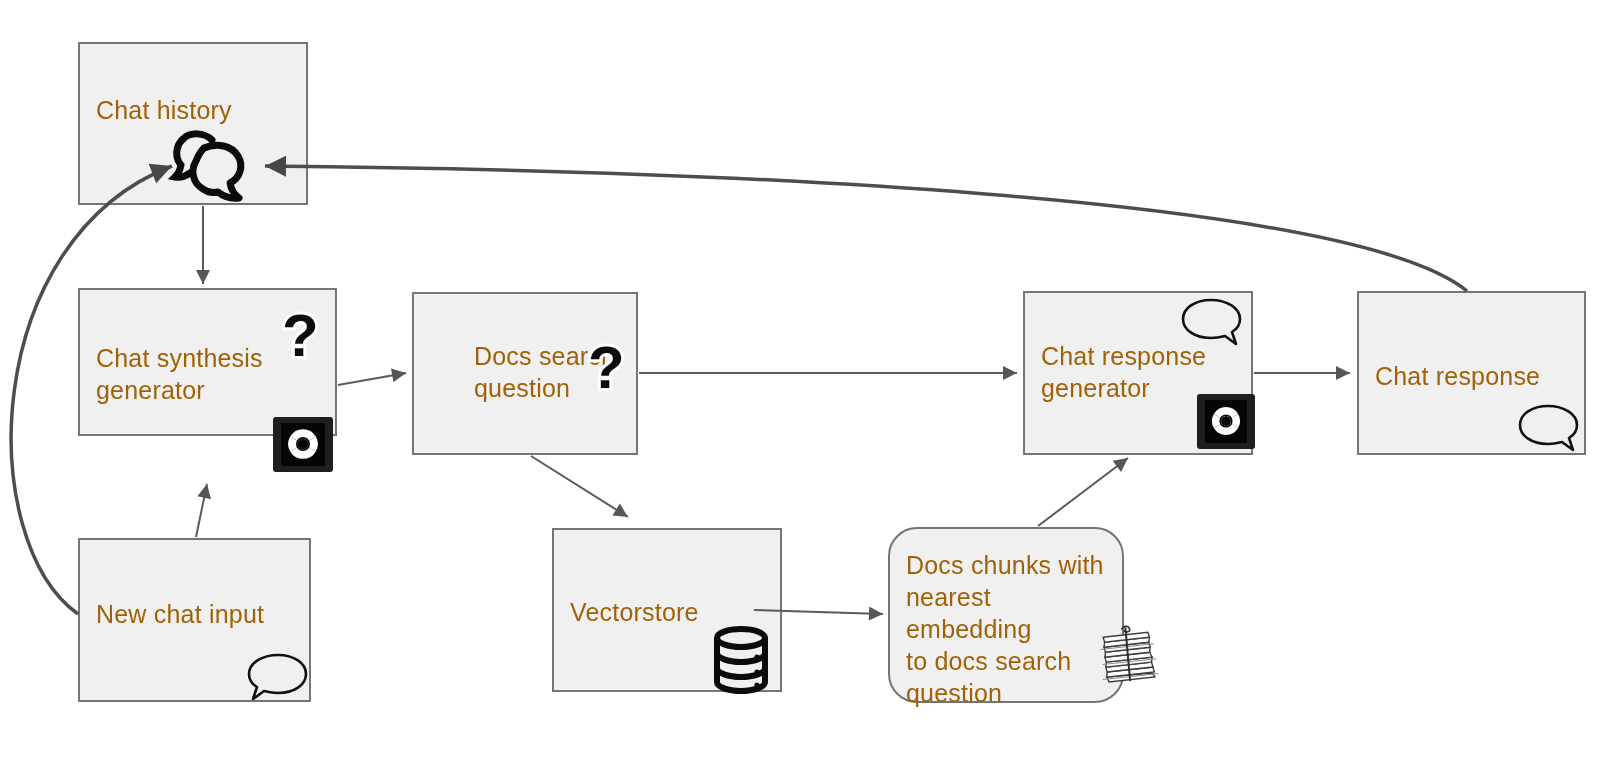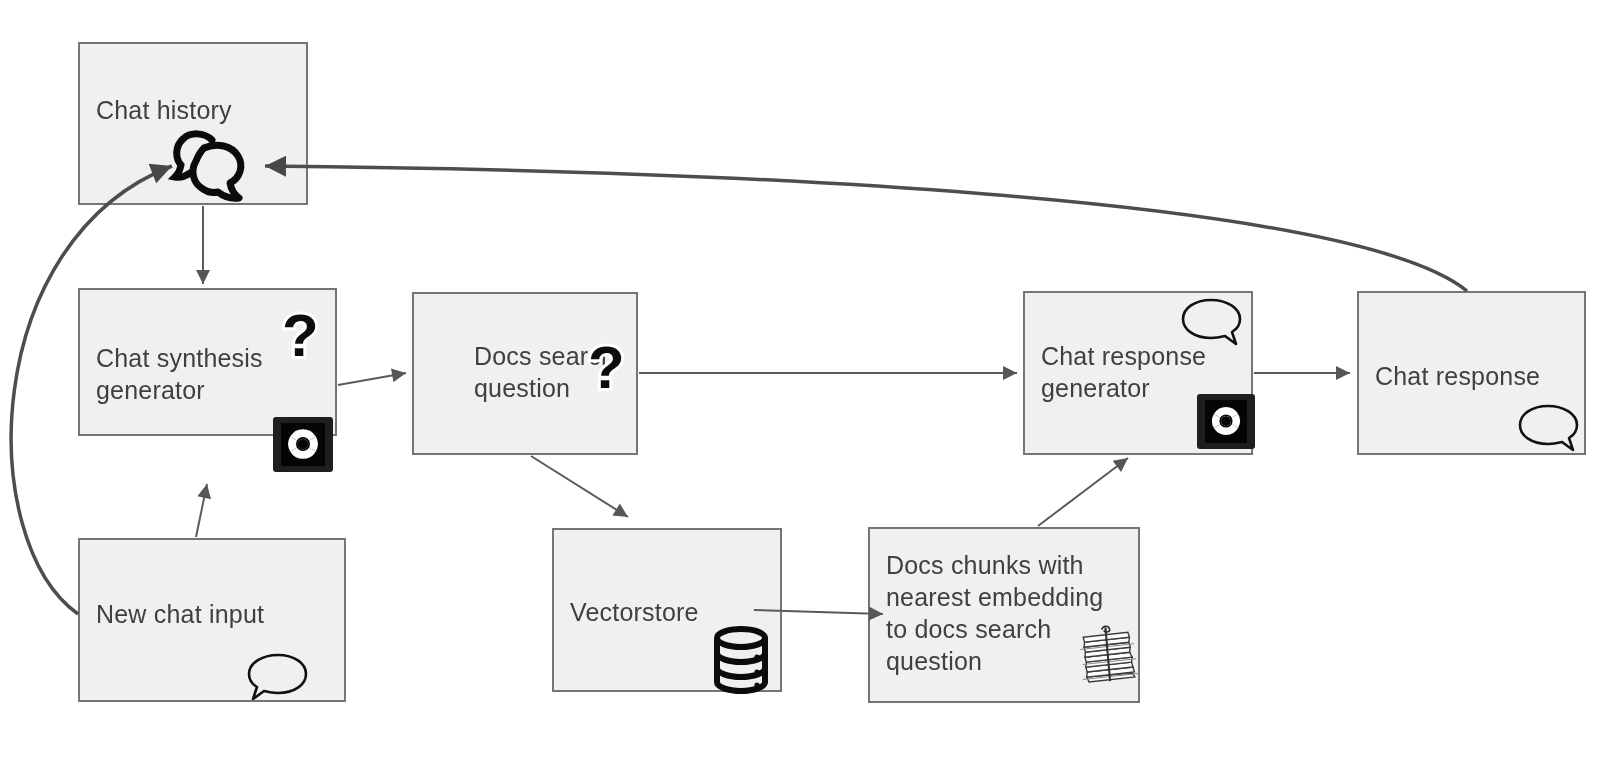--- a/index.html
+++ b/index.html
@@ -14,21 +14,21 @@
     position:absolute;
     background:#f0f0f0;
     border:2px solid #757575;
     box-sizing:border-box;
   }
   .node .label{
     position:absolute;
     left:16px;
     font-size:25px;
     line-height:1.28;
-    color:#404040;
+    color:#a16207;
     white-space:pre-line;
     letter-spacing:.2px;
   }
   .icon{position:absolute;}
   .qmark{
     position:absolute;
     font-size:60px;
     font-weight:900;
     color:#0d0d0d;
     -webkit-text-stroke:6px #ffffff;
@@ -53,23 +53,23 @@
     position:absolute;left:0;top:0;
     pointer-events:none;
     z-index:10;
   }
   
   #n-chat-history        {left:78px;  top:42px;  width:230px; height:163px;}
   #n-chat-synthesis      {left:78px;  top:288px; width:259px; height:148px;}
   #n-docs-search         {left:412px; top:292px; width:226px; height:163px;}
   #n-chat-resp-gen       {left:1023px;top:291px; width:230px; height:164px;}
   #n-chat-response       {left:1357px;top:291px; width:229px; height:164px;}
-  #n-new-chat-input      {left:78px;  top:538px; width:268px; height:164px;}
+  #n-new-chat-input      {left:78px;  top:538px; width:233px; height:164px;}
   #n-vectorstore         {left:523px; top:528px; width:230px; height:164px;margin-left:29px;}
-  #n-docs-chunks         {left:868px; top:527px; width:272px; height:176px;}
+  #n-docs-chunks         {left:888px; top:527px; width:236px; height:176px;border-radius:29px;}
 </style>
 </head>
 <body>
 
 <div class="canvas">
 
   <div class="node" id="n-chat-history">
     <div class="label" style="top:50px;">Chat history</div>
     <svg class="icon" style="left:88px;top:82px;" width="88" height="80" viewBox="0 0 88 80">
       <path d="M44 14 C36 6 22 6 15 13 C7 20 7 32 13 39 C12 45 9 49 7 51 C12 52 18 50 22 47" fill="none" stroke="#0b0b0b" stroke-width="7" stroke-linecap="round"></path>

